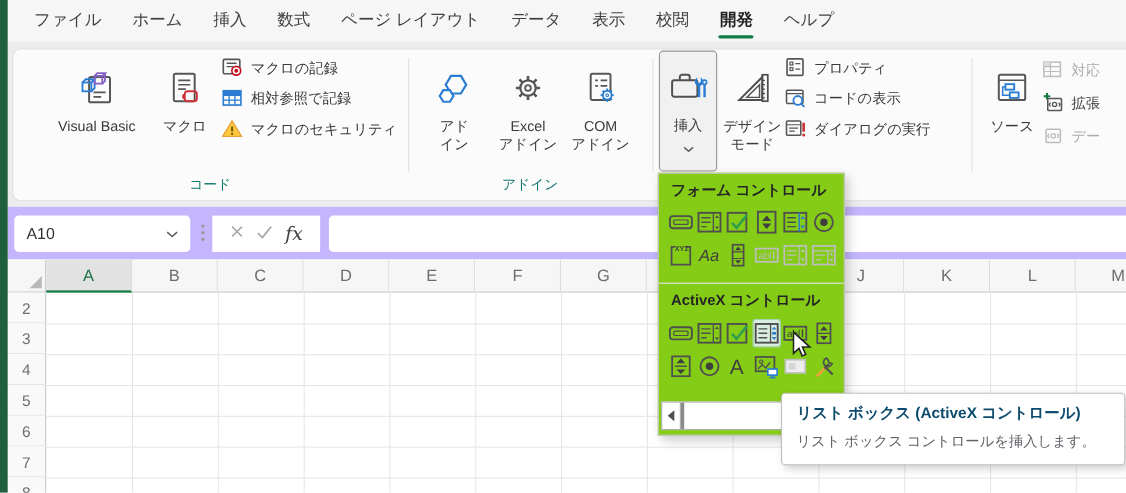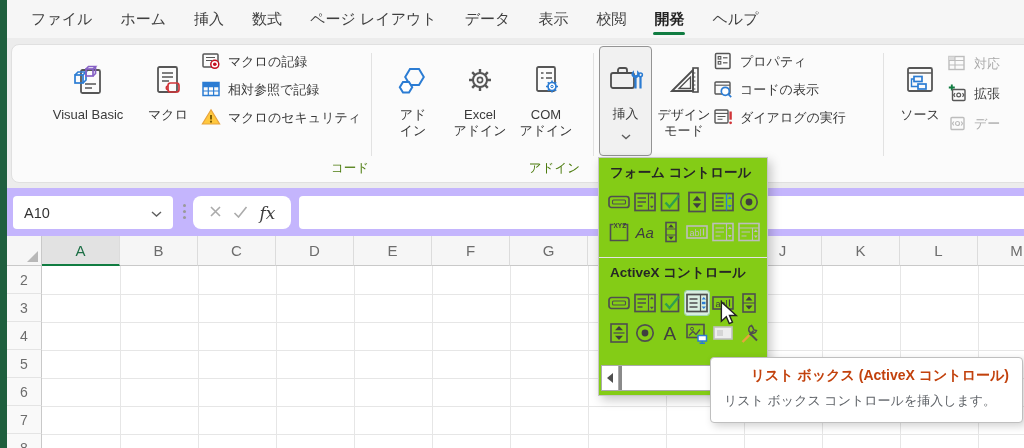--- a/index.html
+++ b/index.html
@@ -23,29 +23,29 @@
   .rdiv { position:absolute; top:8px; bottom:26px; width:1px; background:#e2e2e2; }
   .bigbtn { position:absolute; top:3px; height:104px; display:flex; flex-direction:column; align-items:center;
             border-radius:4px; cursor:default; }
   .bigbtn.pressed { top:1px; height:110px; border:1px solid #949494; background:#f1f1f1; }
   .bicon { height:54px; display:flex; align-items:center; justify-content:center; margin-top:5px; }
   .blabel { font-size:13px; line-height:16px; text-align:center; color:#3a3a3a; white-space:nowrap; }
   .chev { margin-top:4px; }
   .smallrow { position:absolute; height:26px; display:flex; align-items:center; gap:7px; font-size:13px;
               color:#3a3a3a; white-space:nowrap; cursor:default; }
   .smallrow.disabled { color:#ababab; }
-  .glabel { position:absolute; bottom:5px; font-size:12.5px; color:#4d7c0f; text-align:right; }
+  .glabel { position:absolute; bottom:5px; font-size:12.5px; color:#0f766e; text-align:center; }
 
   
   .fbar { position:absolute; top:188px; left:7px; right:0; height:48px; background:#c4b5fd; }
   .namebox { position:absolute; left:6px; top:8px; width:160px; height:33px; background:#fff; border-radius:4px;
              display:flex; align-items:center; padding:0 11px; font-size:14.5px; color:#333; }
   .fdots { position:absolute; left:176px; top:16px; width:3px; height:3px; background:#9a9a9a; border-radius:50%;
            box-shadow:0 6px 0 #9a9a9a, 0 12px 0 #9a9a9a; }
-  .fxbox { position:absolute; left:186px; top:8px; width:98px; height:33px; background:#fff; border-radius:8px;
+  .fxbox { position:absolute; left:186px; top:8px; width:98px; height:33px; background:#fff; border-radius:0;
            display:flex; align-items:center; justify-content:space-around; padding:0 10px; }
   .fxlabel { font-family:"DejaVu Serif","Liberation Serif",serif; font-style:italic; font-size:17px; color:#3d3d3d; }
   .finput { position:absolute; left:292px; top:8px; right:-6px; height:33px; background:#fff; border-radius:4px; }
 
   
   .sheet { position:absolute; top:236px; left:7px; right:0; bottom:0; background:#fff; }
   .corner { position:absolute; left:0; top:0; width:35px; height:30px; background:#f6f6f6;
             border-right:1px solid #c9c9c9; border-bottom:1px solid #c9c9c9; }
   .corner::after { content:""; position:absolute; right:3px; bottom:3px;
                    border-style:solid; border-width:0 0 11px 11px;
@@ -70,21 +70,21 @@
   .panel-scrollbar { position:absolute; left:2px; right:2px; top:207px; height:26px; border:1px solid #ababab;
                      background:#fff; display:flex; }
   .ps-btn { width:17px; border-right:1px solid #ababab; display:flex; align-items:center; justify-content:center; }
   .ps-arrow { width:0; height:0; border:5px solid transparent; border-right:6px solid #4f4f4f; border-left:none; }
   .ps-thumb { width:3px; background:#8a8a8a; }
 
   
   .tooltip { position:absolute; left:710px; top:357px; width:313px; height:66px; background:#fff;
              border:1px solid #bfbfbf; border-radius:4px; box-shadow:3px 3px 8px rgba(0,0,0,.18);
              z-index:60; padding:9px 13px; }
-  .tt-title { font-size:14px; font-weight:bold; color:#c2410c; white-space:nowrap;text-align:right; }
+  .tt-title { font-size:14px; font-weight:bold; color:#0c4a6e; white-space:nowrap; }
   .tt-body { font-size:13px; color:#5f6368; margin-top:7px; white-space:nowrap; }
 
   .cursor { position:absolute; left:716px; top:300px; z-index:50; }
 </style>
 </head>
 <body>
 
 <div class="wedge"></div>
 
 <div class="menubar">

